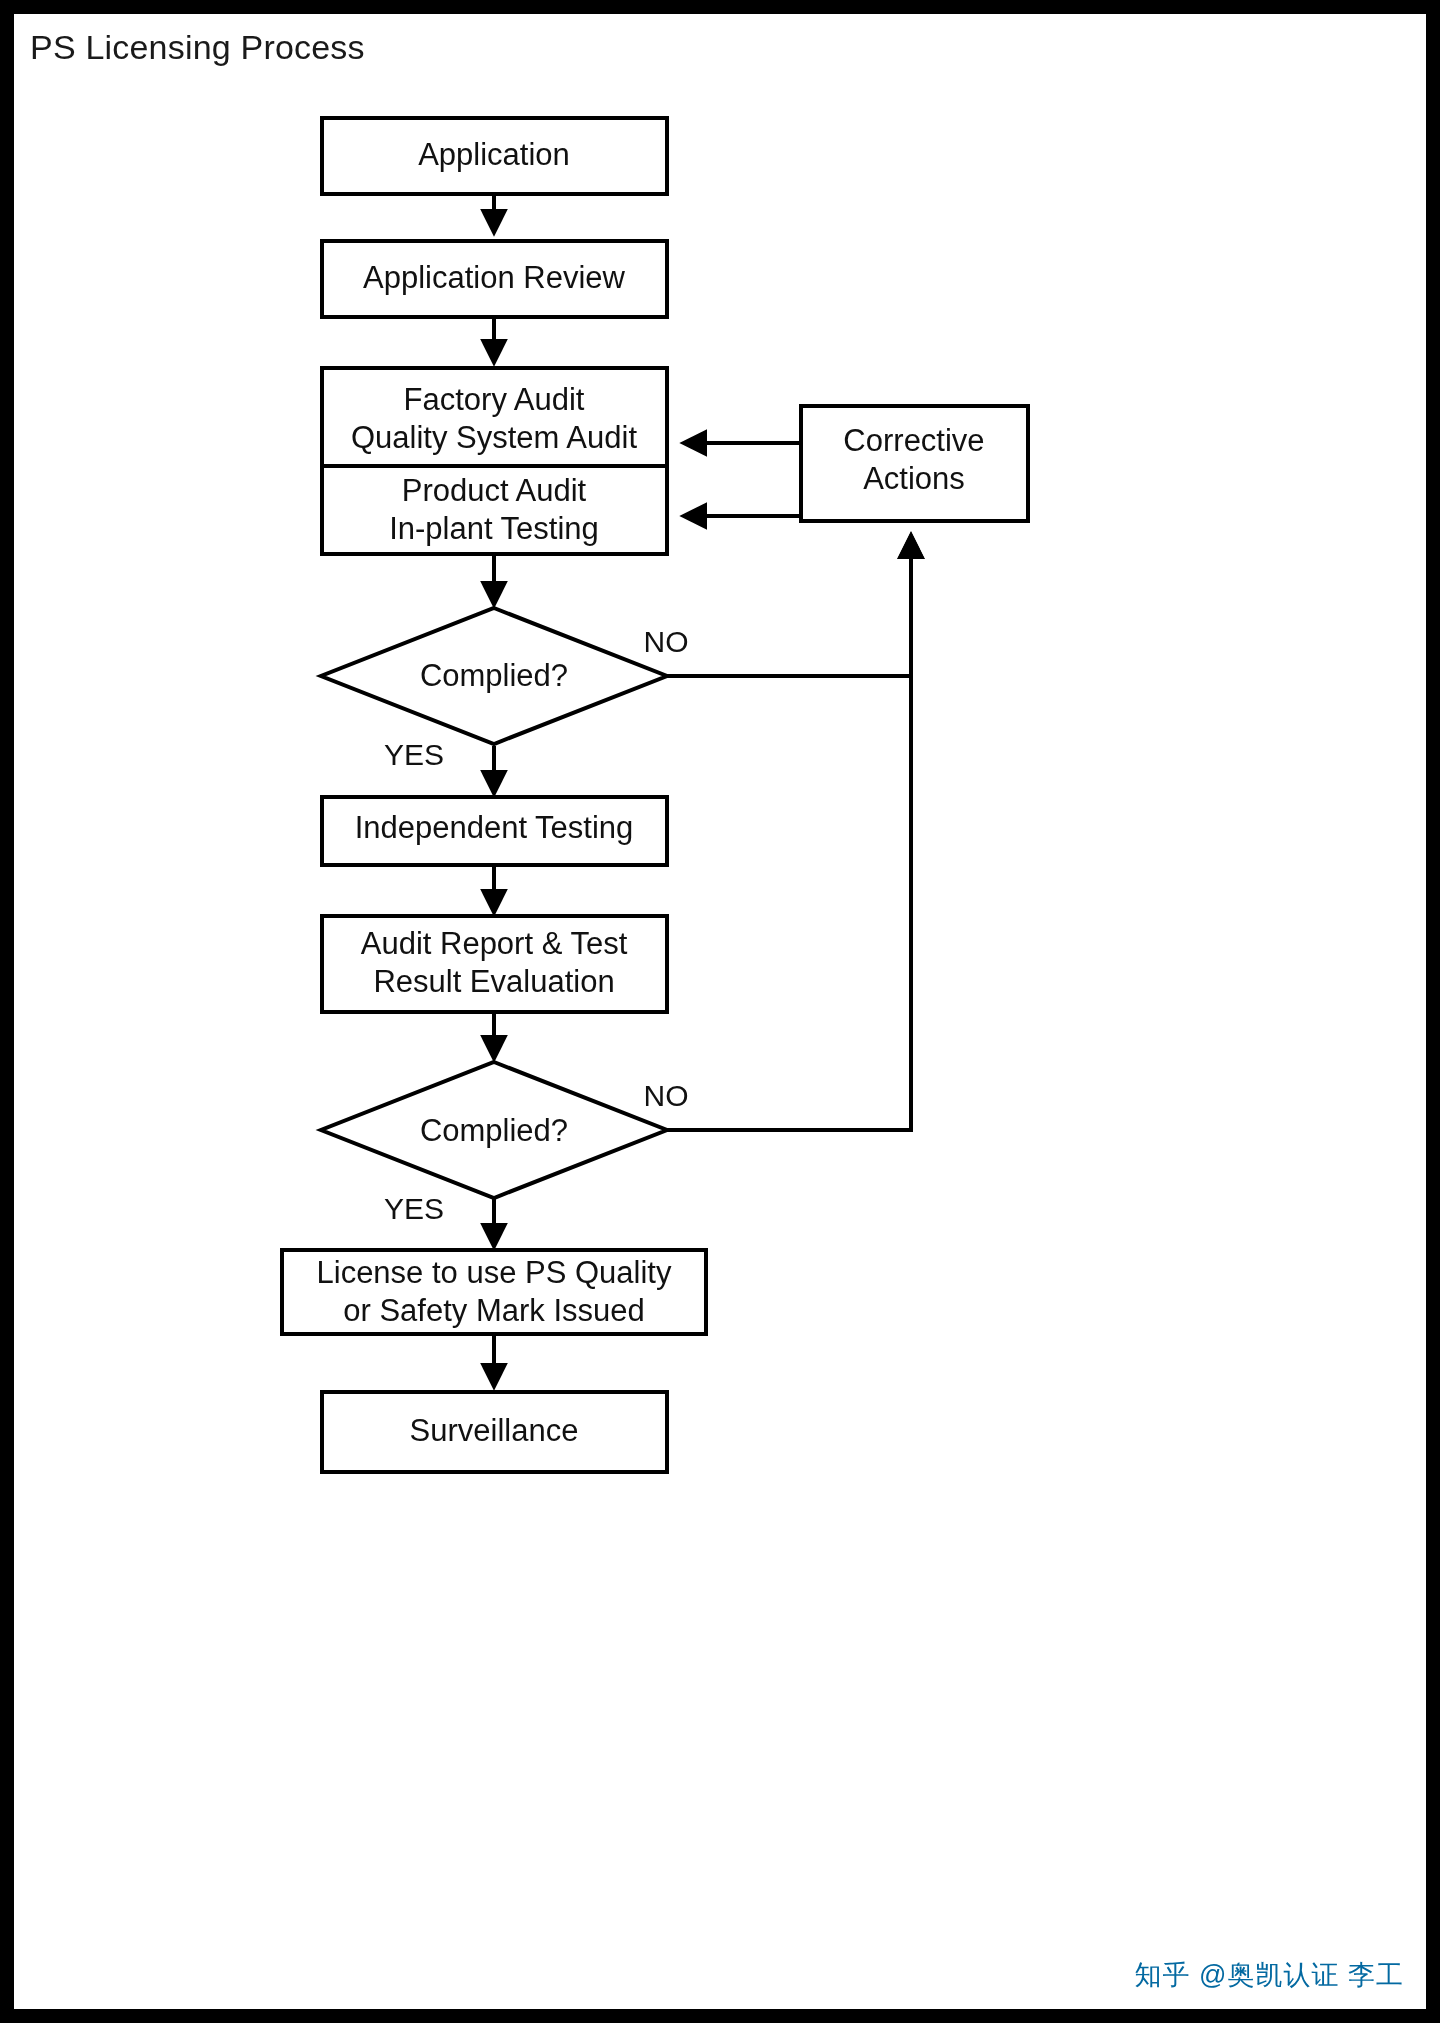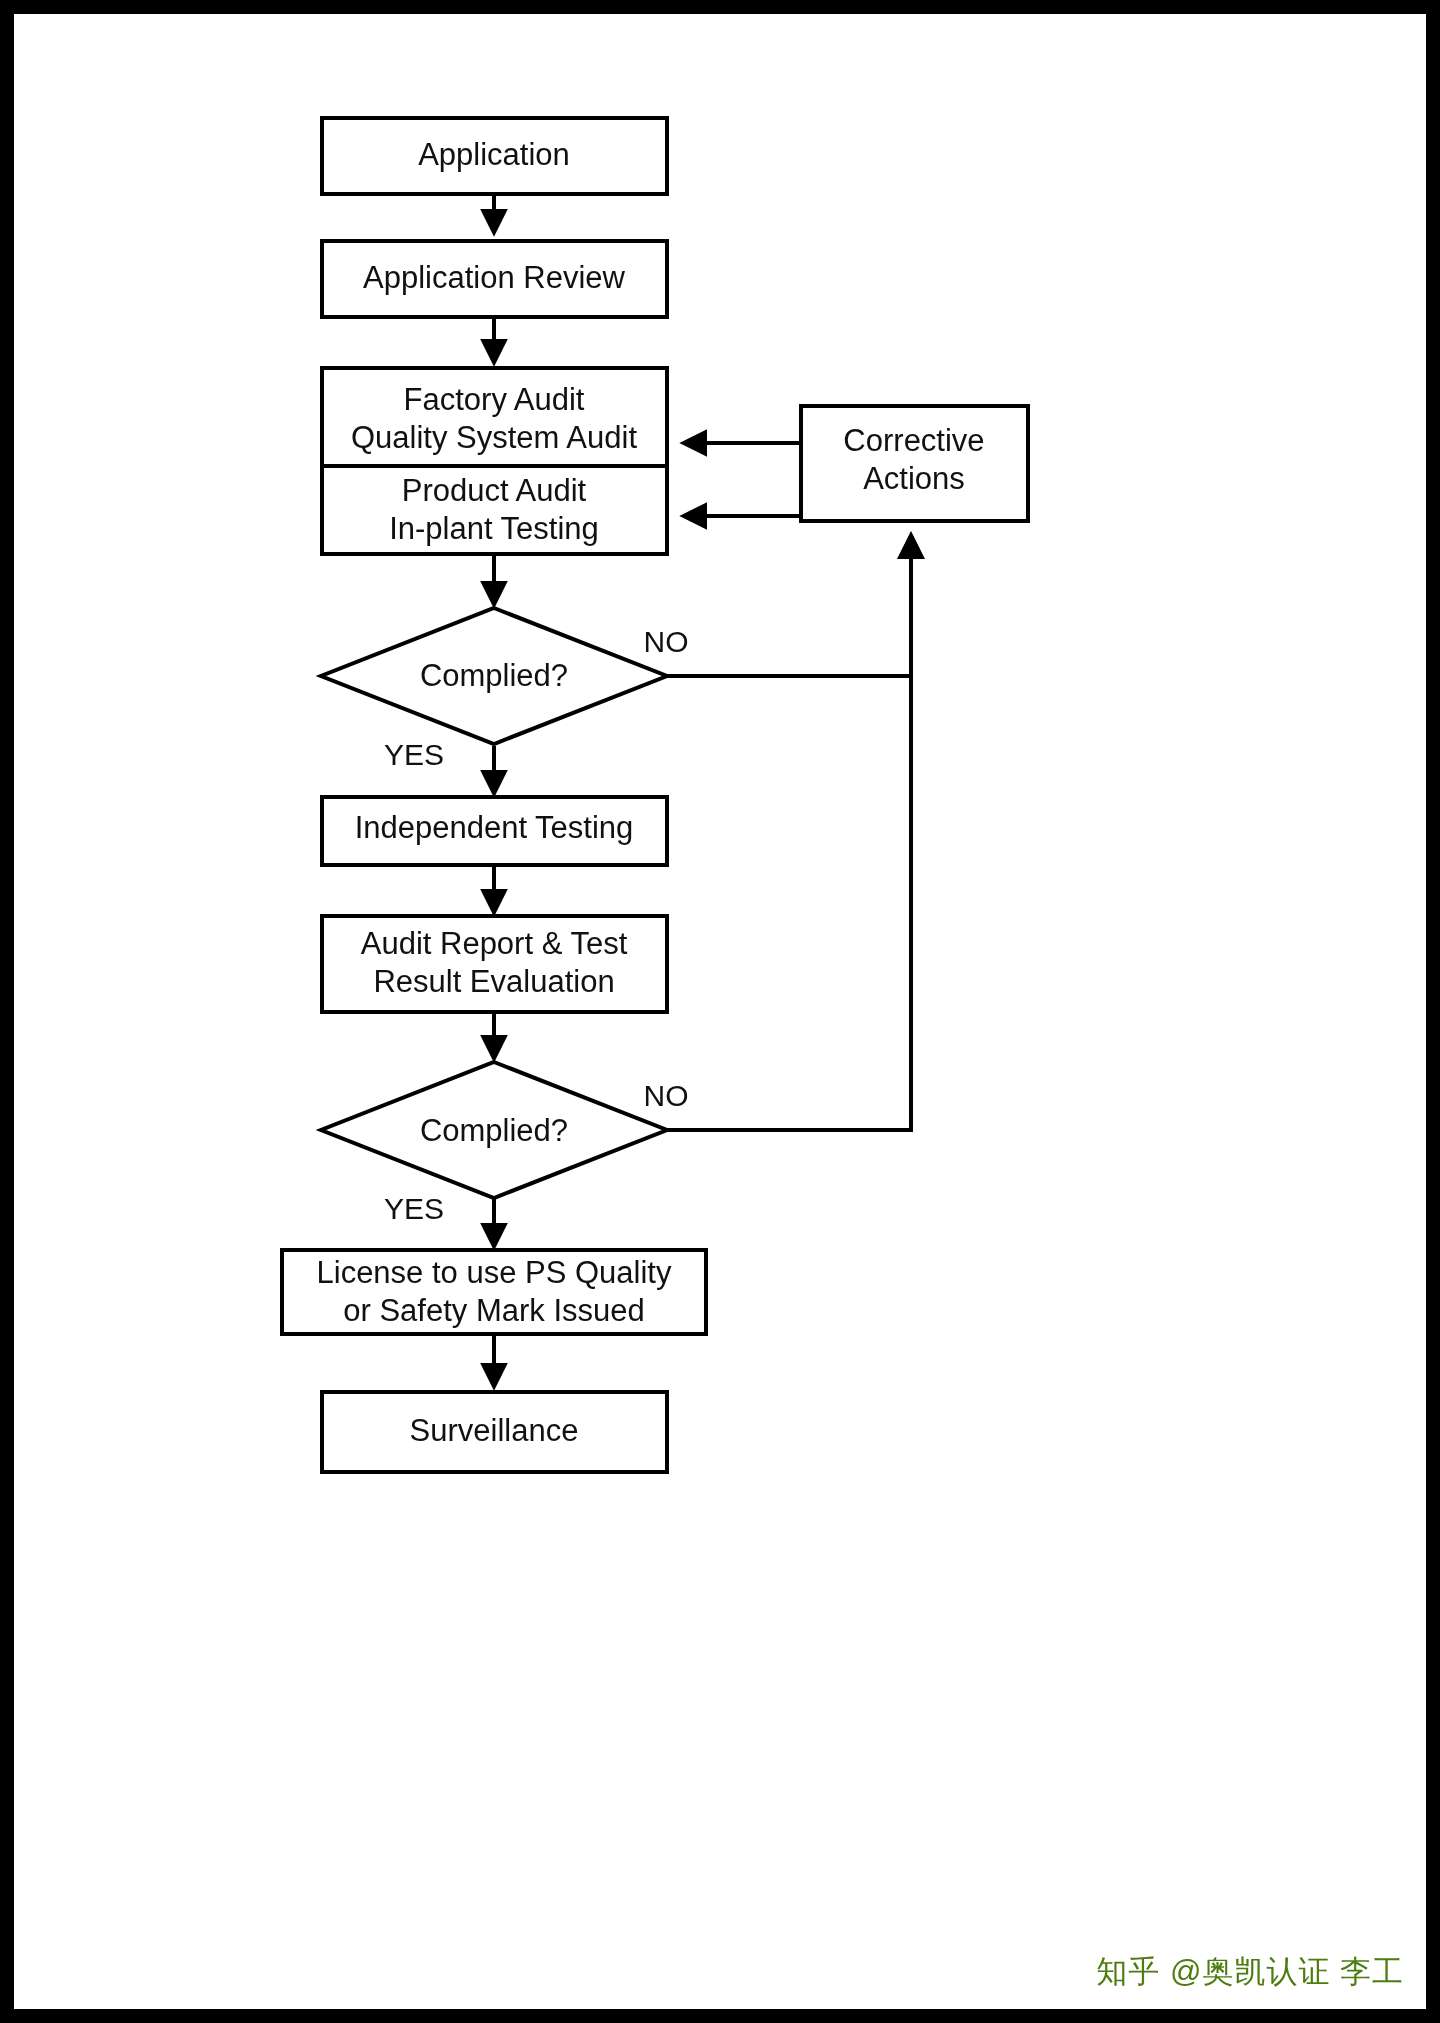--- a/index.html
+++ b/index.html
@@ -84,34 +84,35 @@
     stroke-width: 4;
     fill: none;
   }
   .arrowhead {
     fill: #000000;
   }
   #watermark {
     position: absolute;
     right: 36px;
     bottom: 30px;
-    font-size: 31px;
-    color: #4d7c0f;
+    font-size: 27px;
+    color: #0369a1;
     white-space: nowrap;
     letter-spacing: 1px;
   }
 </style>
 </head>
 <body>
 
 <div id="page">
 
   <div id="outer-frame"></div>
   <div id="inner-frame"></div>
 
+  <div id="title">PS Licensing Process</div>
 
   <svg id="flow-svg" width="1440" height="2023" viewBox="0 0 1440 2023">
 
     <defs>
       <marker id="arrow" viewBox="0 0 12 12" refX="10" refY="6" markerWidth="7" markerHeight="7" orient="auto-start-reverse">
         <path d="M 0 0 L 12 6 L 0 12 z" class="arrowhead"></path>
       </marker>
     </defs>
 
     <g>

